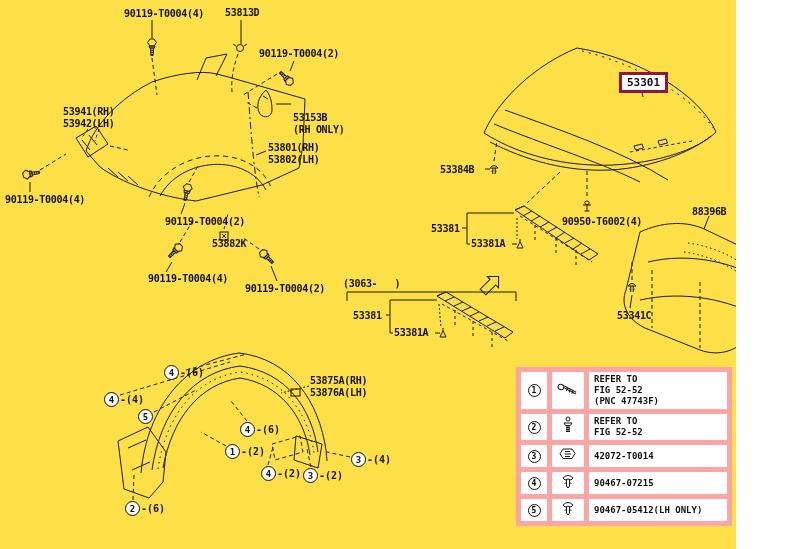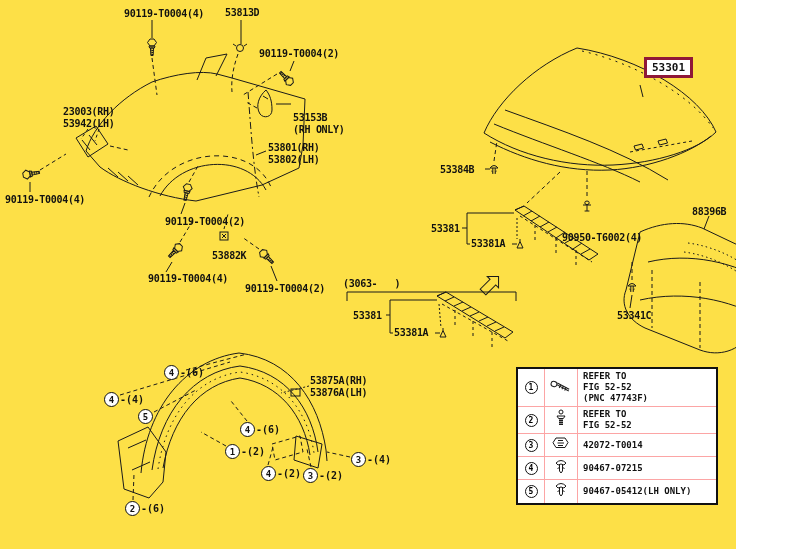--- a/index.html
+++ b/index.html
@@ -1,29 +1,29 @@
 <!DOCTYPE html>
 <html><head>
 <meta charset="utf-8">
 <style>
   html,body{margin:0;padding:0;background:#fff;}
   .stage{position:relative;width:736px;height:549px;background:#fde047;overflow:hidden;
          font-family:"DejaVu Sans Mono",monospace;text-decoration:underline;}
   .art{position:absolute;left:0;top:0;}
   .lbl{position:absolute;font:bold 10px/11.5px "DejaVu Sans Mono",monospace;color:#111;
        letter-spacing:-0.3px;white-space:pre;}
-  .hl{position:absolute;left:619px;top:57px;border:3px solid #8f1838;background:#fff;
-      padding:1px 5px;font:bold 11px/13px "DejaVu Sans Mono",monospace;color:#111;margin-left:25px;}
+  .hl{position:absolute;left:619px;top:72px;border:3px solid #8f1838;background:#fff;
+      padding:1px 5px;font:bold 11px/13px "DejaVu Sans Mono",monospace;color:#111;}
   .co{position:absolute;display:flex;align-items:center;gap:1px;
       font:bold 10px "DejaVu Sans Mono",monospace;color:#111;}
   .circ{box-sizing:border-box;width:15px;height:15px;border:1.5px solid #111;border-radius:50%;
         display:flex;align-items:center;justify-content:center;
         font:bold 9px "DejaVu Sans Mono",monospace;background:#fff;flex:none;}
   .tbl{position:absolute;left:516px;top:367px;border-collapse:collapse;border:2px solid #111;background:#fff;}
-  .tbl td{border:1px solid #fca5a5;padding:0;vertical-align:middle;}
+  .tbl td{border:5px solid #fca5a5;padding:0;vertical-align:middle;}
   .tbl tr.dot td{border-top-style:dotted;}
   td.num{width:26px;text-align:center;}
   td.ic{width:32px;text-align:center;}
   td.tx{width:128px;padding:2px 5px;font:bold 9px/11px "DejaVu Sans Mono",monospace;
         color:#111;white-space:pre;}
   .tbl .circ{width:13px;height:13px;border-width:1.2px;font-size:8px;margin:0 auto;}
   .wm{position:absolute;left:731px;top:524px;font:9px "DejaVu Sans Mono",monospace;color:#555;margin-top:34px;}
 </style>
 </head>
 <body>
@@ -190,33 +190,33 @@
       <path d="M350,457 L327,452" stroke-dasharray="4 3"></path>
       <path d="M268,465 L273,447" stroke-dasharray="4 3"></path>
       <path d="M311,467 L307,449" stroke-dasharray="4 3"></path>
       <path d="M133,500 L134,474" stroke-dasharray="4 3"></path>
     </g>
   </svg>
 
   <div class="lbl" style="left:124px;top:8px">90119-T0004(4)</div>
   <div class="lbl" style="left:225px;top:7px">53813D</div>
   <div class="lbl" style="left:259px;top:48px">90119-T0004(2)</div>
-  <div class="lbl" style="left:63px;top:106px">23003(RH)
+  <div class="lbl" style="left:63px;top:106px">53941(RH)
 53942(LH)</div>
   <div class="lbl" style="left:293px;top:112px">53153B
 (RH ONLY)</div>
   <div class="lbl" style="left:268px;top:142px">53801(RH)
 53802(LH)</div>
   <div class="lbl" style="left:5px;top:194px">90119-T0004(4)</div>
   <div class="lbl" style="left:165px;top:216px">90119-T0004(2)</div>
-  <div class="lbl" style="left:212px;top:250px">53882K</div>
+  <div class="lbl" style="left:212px;top:238px">53882K</div>
   <div class="lbl" style="left:148px;top:273px">90119-T0004(4)</div>
   <div class="lbl" style="left:245px;top:283px">90119-T0004(2)</div>
   <div class="lbl" style="left:440px;top:164px">53384B</div>
-  <div class="lbl" style="left:562px;top:232px">90950-T6002(4)</div>
+  <div class="lbl" style="left:562px;top:216px">90950-T6002(4)</div>
   <div class="lbl" style="left:431px;top:223px">53381</div>
   <div class="lbl" style="left:471px;top:238px">53381A</div>
   <div class="lbl" style="left:692px;top:206px">88396B</div>
   <div class="lbl" style="left:617px;top:310px">53341C</div>
   <div class="lbl" style="left:343px;top:278px">(3063-   )</div>
   <div class="lbl" style="left:353px;top:310px">53381</div>
   <div class="lbl" style="left:394px;top:327px">53381A</div>
   <div class="lbl" style="left:310px;top:375px">53875A(RH)
 53876A(LH)</div>
 

